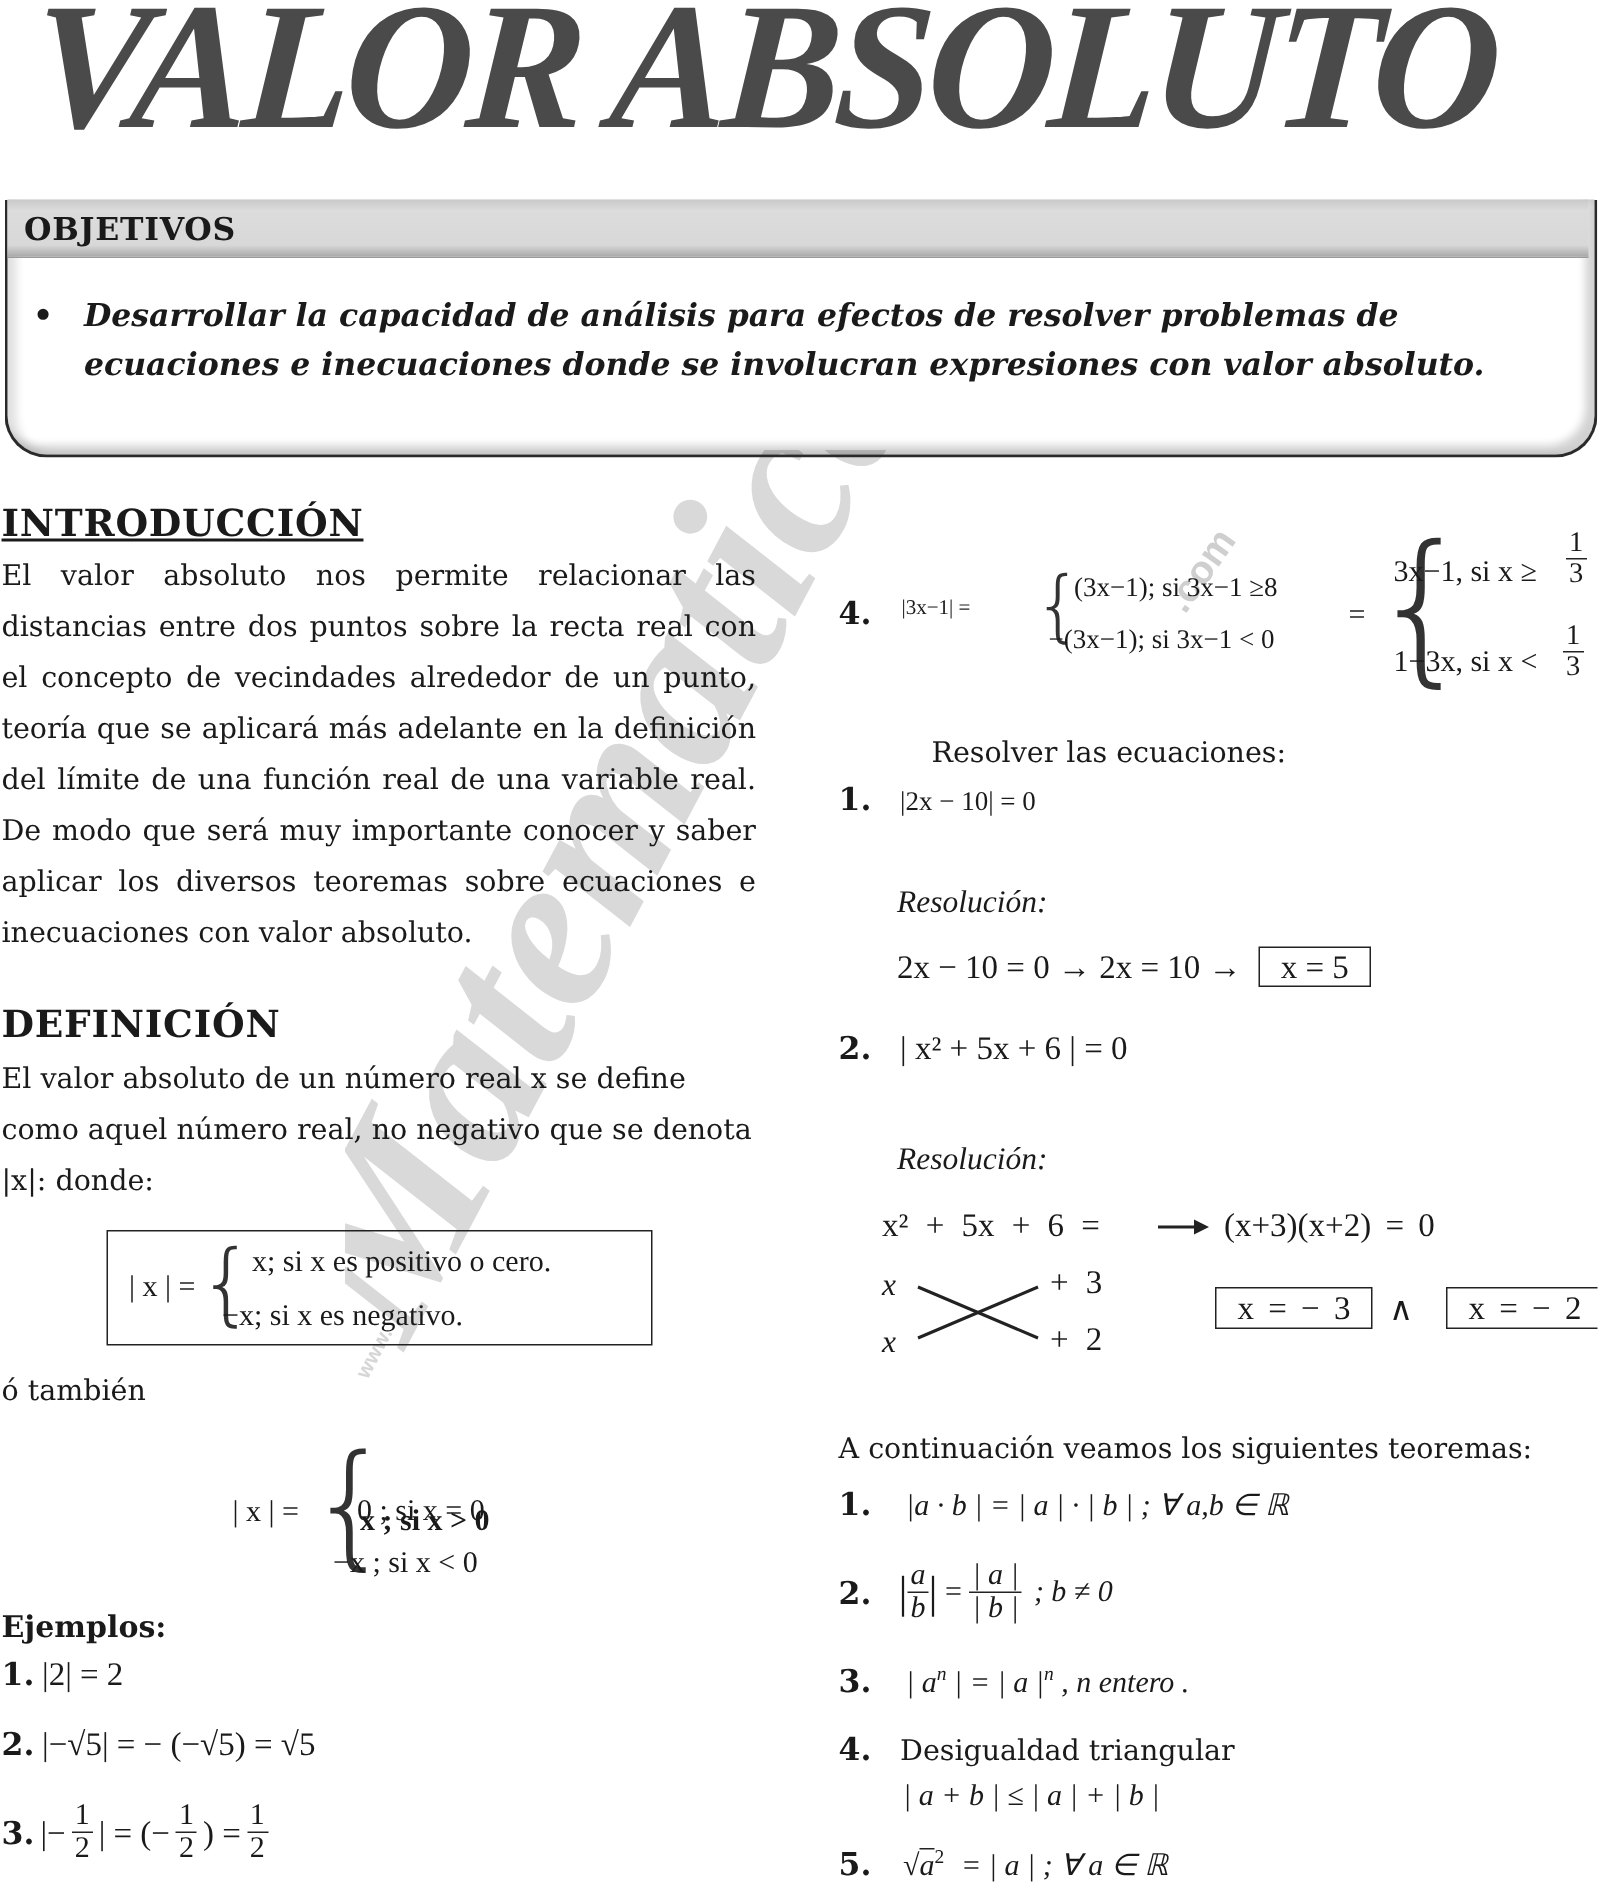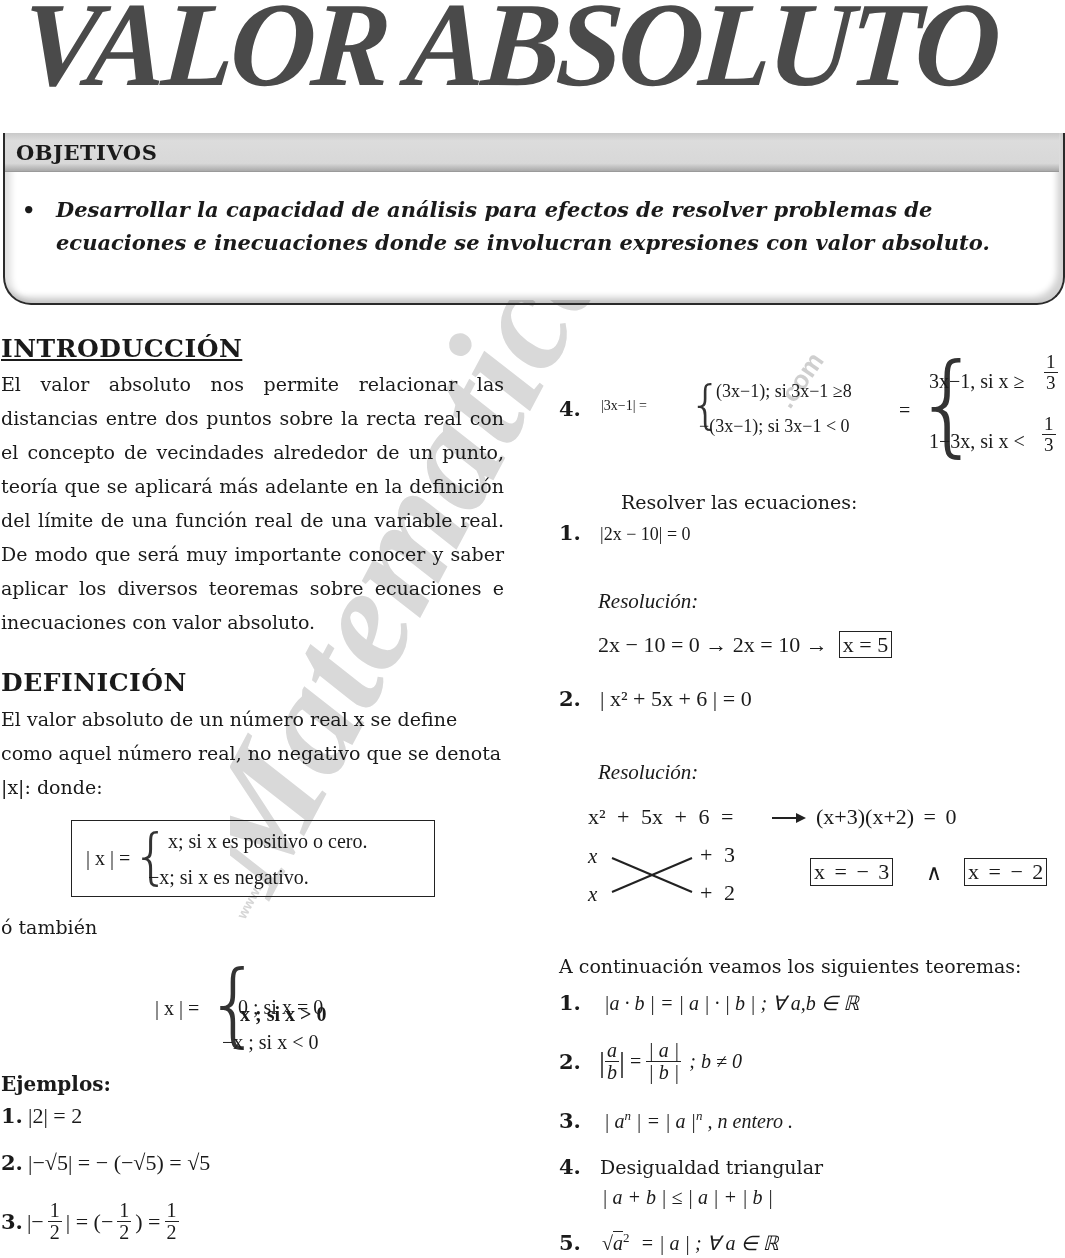--- a/index.html
+++ b/index.html
@@ -18,21 +18,21 @@
   .obj-text .bullet { position:absolute; left:0; top:0; font-style:normal; }
   .obj-text .txt { margin-left:34px; display:block; }
   .h2 { font-weight:bold; font-size:25px; letter-spacing:0.5px; }
   .para { font-size:19px; line-height:34px; text-align:justify; }
   .m { font-family:"Liberation Serif", serif; font-size:20px; white-space:nowrap; }
   .i { font-style:italic; }
   .b { font-weight:bold; font-family:"DejaVu Serif", serif; }
   .frac { display:inline-flex; flex-direction:column; align-items:center; vertical-align:middle; line-height:1.05; }
   .frac .n { border-bottom:1px solid #222; padding:0 2px; }
   .frac .d { padding:0 2px; }
-  .boxed { border:1px solid #222; padding:0 3px; }
+  .boxed { border:1px solid #222; padding:0 14px; }
   .brace { font-family:"DejaVu Sans", sans-serif; font-weight:200; color:#333; }
   .watermark { left:230px; top:300px; width:640px; height:640px; pointer-events:none; }
   .sup { font-size:13px; vertical-align:8px; }
 </style>
 </head>
 <body>
 
 <svg class="abs watermark" viewBox="0 0 640 640">
   <g transform="translate(40,600) rotate(-62)" fill="#d9d9d9">
     <text x="0" y="0" font-family="Liberation Serif, serif" font-style="italic" font-weight="bold" font-size="150">Matematica1</text>

